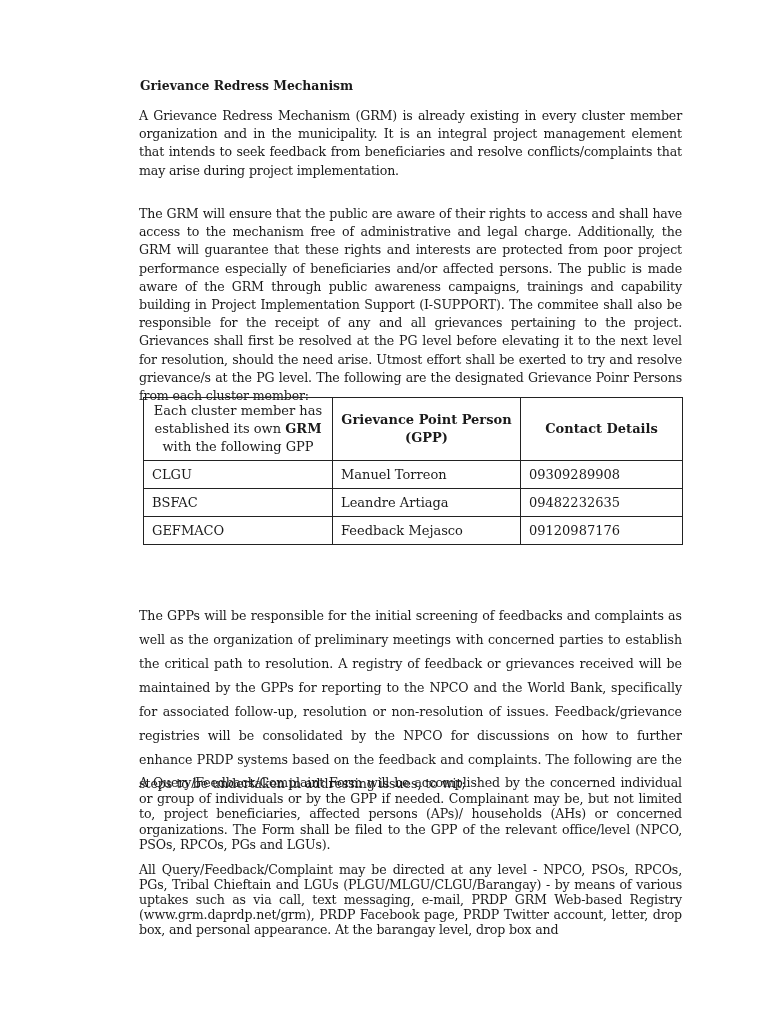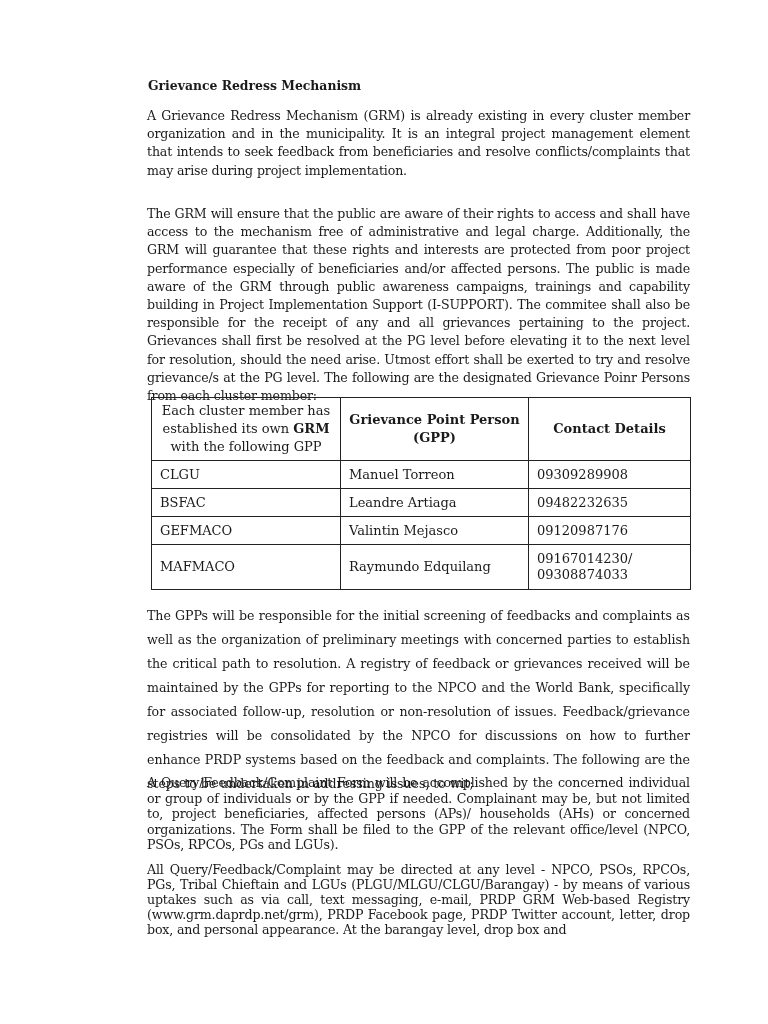--- a/index.html
+++ b/index.html
@@ -1,18 +1,18 @@
 <!DOCTYPE html>
 <html><head>
 <meta charset="utf-8">
 <style>
   html, body { margin: 0; padding: 0; background: #ffffff; }
   body { width: 768px; height: 1024px; position: relative; overflow: hidden;
          font-family: "DejaVu Serif", "Liberation Serif", serif; color: #1a1a1a; }
-  .page { position: absolute; left: 12px; top: 0; width: 664px; height: 1024px; background: #fff; }
+  .page { position: absolute; left: 4px; top: 0; width: 664px; height: 1024px; background: #fff; }
   .heading { position: absolute; left: 136px; top: 78px; font-size: 12.4px; font-weight: bold; }
   .para { position: absolute; left: 135px; width: 543px; font-size: 12.6px; line-height: 18.2px;
           text-align: justify; margin: 0; letter-spacing: -0.15px; }
   .para.p1 { top: 107px; }
   .para.p2 { top: 205px; }
   .para.p3 { top: 604px; line-height: 24px; letter-spacing: -0.05px; }
   .para.p4 { top: 775px; line-height: 15.5px; }
   .para.p5 { top: 862px; line-height: 15px; }
   .step { position: absolute; left: 123px; top: 747px; font-size: 12.6px; }
 
@@ -50,27 +50,22 @@
       <td>Manuel Torreon</td>
       <td class="num">09309289908</td>
     </tr>
     <tr>
       <td>BSFAC</td>
       <td>Leandre Artiaga</td>
       <td class="num">09482232635</td>
     </tr>
     <tr>
       <td>GEFMACO</td>
-      <td>Valintin Mejasco</td>
+      <td>Feedback Mejasco</td>
       <td class="num">09120987176</td>
-    </tr>
-    <tr class="tall">
-      <td>MAFMACO</td>
-      <td>Raymundo Edquilang</td>
-      <td class="num">09167014230/ 09308874033</td>
     </tr>
   </tbody>
     </table>
 
   <p class="para p3">The GPPs will be responsible for the initial screening of feedbacks and complaints as well as the organization of preliminary meetings with concerned parties to establish the critical path to resolution. A registry of feedback or grievances received will be maintained by the GPPs for reporting to the NPCO and the World Bank, specifically for associated follow-up, resolution or non-resolution of issues. Feedback/grievance registries will be consolidated by the NPCO for discussions on how to further enhance PRDP systems based on the feedback and complaints. The following are the steps to be undertaken in addressing issues, to wit;</p>
 
 
   <p class="para p4">A Query/Feedback/Complaint Form will be accomplished by the concerned individual or group of individuals or by the GPP if needed. Complainant may be, but not limited to, project beneficiaries, affected persons (APs)/ households (AHs) or concerned organizations. The Form shall be filed to the GPP of the relevant office/level (NPCO, PSOs, RPCOs, PGs and LGUs).</p>
 
   <p class="para p5">All Query/Feedback/Complaint may be directed at any level - NPCO, PSOs, RPCOs, PGs, Tribal Chieftain and LGUs (PLGU/MLGU/CLGU/Barangay) - by means of various uptakes such as via call, text messaging, e-mail, PRDP GRM Web-based Registry (www.grm.daprdp.net/grm), PRDP Facebook page, PRDP Twitter account, letter, drop box, and personal appearance. At the barangay level, drop box and</p>

